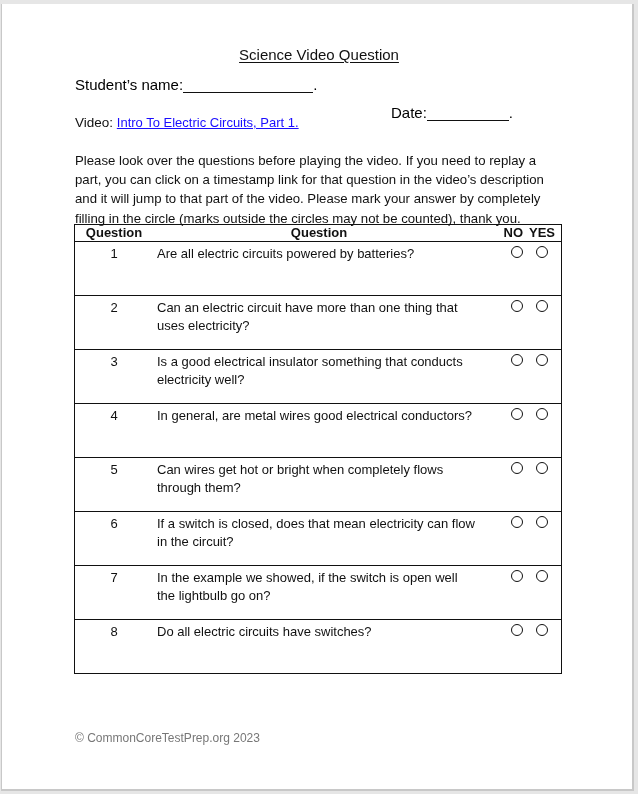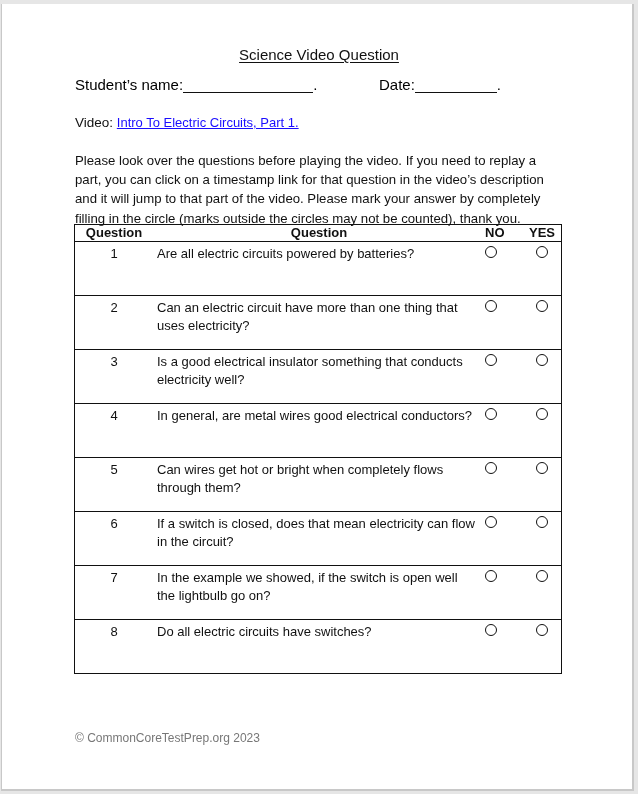--- a/index.html
+++ b/index.html
@@ -35,21 +35,21 @@
     border-collapse: collapse; font-size: 13px; color: #111;
   }
   table.qtable th {
     font-weight: bold; height: 16px; padding: 0; line-height: 16px;
     border-bottom: 1px solid #111; font-size: 13px;
   }
   table.qtable td { padding: 0; vertical-align: top; height: 53px; border-bottom: 1px solid #111; }
   table.qtable { border: 1px solid #111; }
   .c-num { width: 78px; text-align: center; }
   .c-q { text-align: left; padding-left: 4px !important; }
-  .c-no { width: 38px; text-align: left; }
+  .c-no { width: 38px; text-align: right; }
   .c-yes { width: 38px; text-align: center; }
   th.c-q { text-align: center; padding-left: 0 !important; }
   td .cell-text { display: block; padding-top: 3px; line-height: 18px; }
   td.c-q .cell-text { padding-right: 6px; }
   .bubble {
     display: inline-block; width: 10px; height: 10px; border: 1.5px solid #111;
     border-radius: 50%; margin-top: 4px; cursor: pointer; background: #fff;
   }
   .footer {
     position: absolute; left: 75px; top: 731px; font-size: 12px; color: #777;
@@ -61,21 +61,21 @@
 <div class="page"></div>
 
 <div class="title">
   <span>Science Video Question</span>
 </div>
 
 <div class="line-row" style="left:75px;">
   <span>Student’s name:</span><span class="blank" style="width:130px;"></span><span>.</span>
 </div>
 
-<div class="line-row" style="left:379px;">
+<div class="line-row" style="left:391px;margin-top:28px;">
   <span>Date:</span><span class="blank" style="width:82px;"></span><span>.</span>
 </div>
 
 <div class="video-row">
   <span>Video:</span>
   <a class="video-link">Intro To Electric Circuits, Part 1.</a>
 </div>
 
 <div class="instructions">Please look over the questions before playing the video. If you need to replay a part, you can click on a timestamp link for that question in the video’s description and it will jump to that part of the video.  Please mark your answer by completely filling in the circle (marks outside the circles may not be counted), thank you.</div>
 

